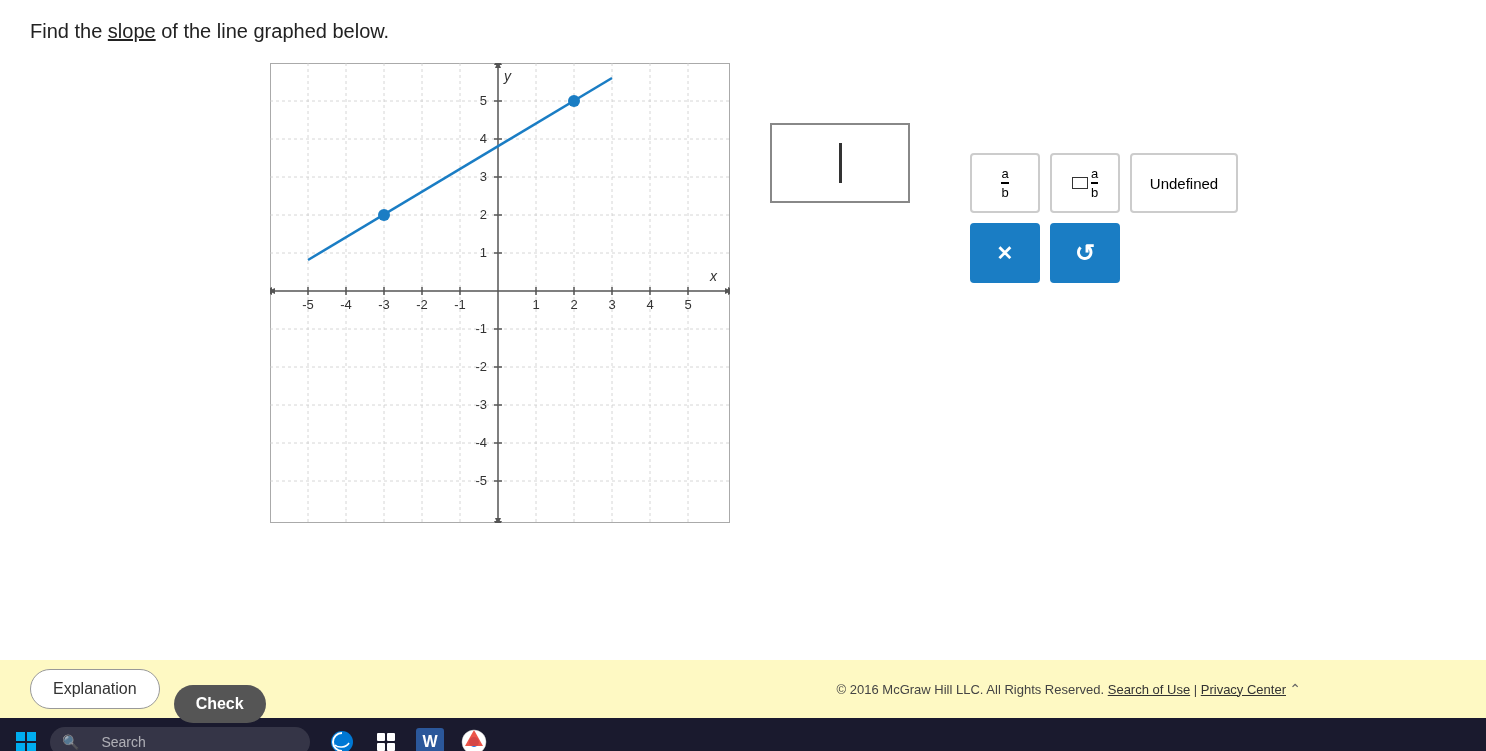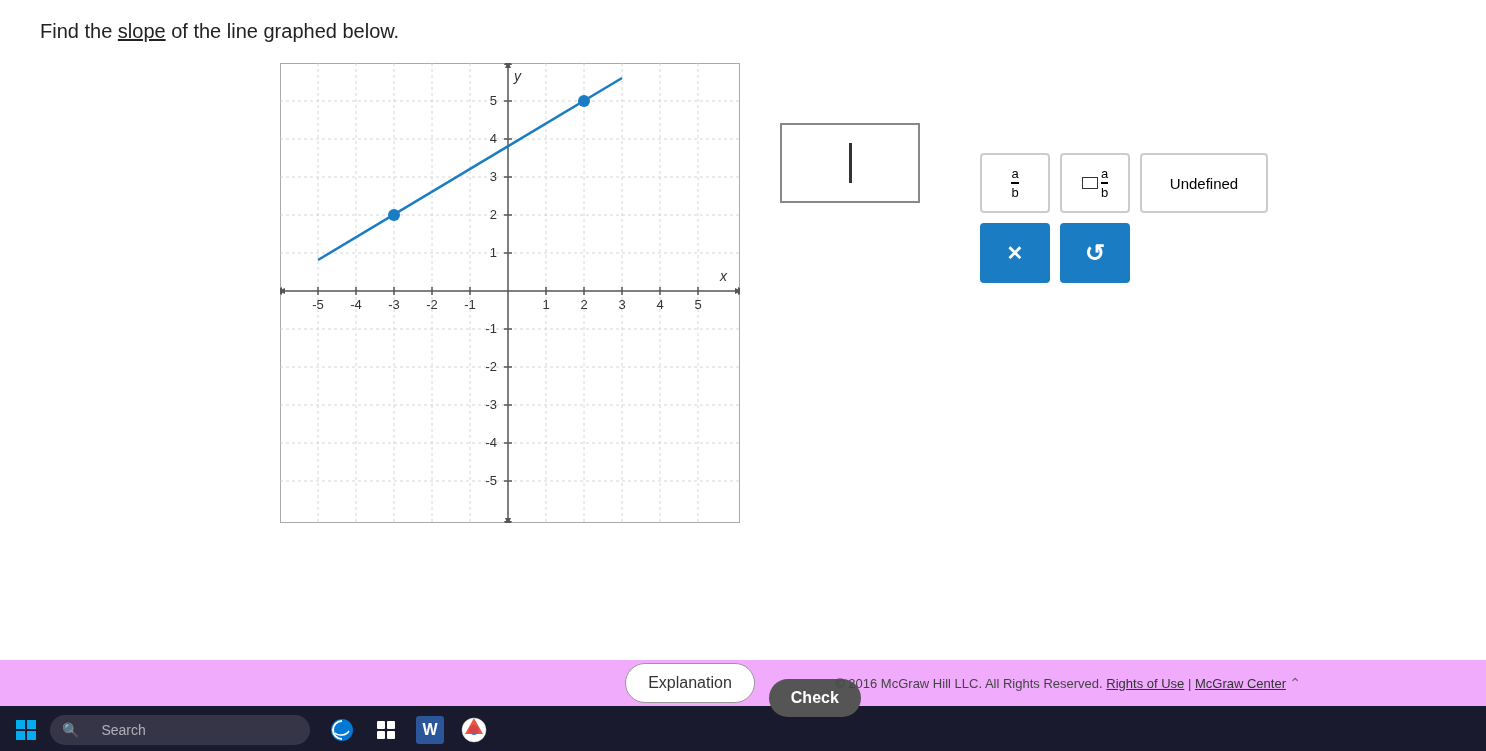--- a/index.html
+++ b/index.html
@@ -6,21 +6,21 @@
     body {
       font-family: Arial, sans-serif;
       background: #f0f0f0;
       width: 1486px;
       min-height: 751px;
       overflow-x: hidden;
     }
 
     .main-content {
       background: #ffffff;
-      padding: 20px 30px 10px 40px;
+      padding: 20px 30px 10px 30px;
       min-height: 660px;
       position: relative;
     }
 
     .question-header {
       font-size: 20px;
       margin-bottom: 20px;
       color: #222;
       font-weight: 400;
     }
@@ -87,41 +87,40 @@
       align-items: center;
       justify-content: center;
       border-radius: 4px;
     }
 
     .keypad-btn.fraction {
       font-size: 18px;
     }
 
     .keypad-btn.undefined-btn {
-      width: 128px;
+      width: 108px;
       font-size: 15px;
     }
 
     .keypad-btn.action-btn-blue {
       background: #1a7dc4;
       color: white;
       border-color: #1a7dc4;
       font-size: 22px;
       font-weight: bold;
     }
 
     
     .bottom-bar {
-      background: #f0abfc;
-      height: 46px;
+      background: #fef9c3;
+      height: 58px;
       display: flex;
       align-items: center;
       padding: 0 30px;
       position: relative;
-      justify-content: center;
     }
 
     .explanation-btn {
       background: white;
       border: 1px solid #999;
       border-radius: 20px;
       padding: 10px 22px;
       font-size: 16px;
       cursor: pointer;
       color: #333;
@@ -380,23 +379,23 @@
     </div>
   </div>
 </div>
 
 <div class="bottom-bar">
   <button class="explanation-btn">Explanation</button>
   <button class="check-btn">Check</button>
   <div class="footer-text">
     <span>© 2016 McGraw Hill LLC. All Rights Reserved.</span>
     <span> </span>
-    <span class="footer-link">Rights of Use</span>
+    <span class="footer-link">Search of Use</span>
     <span>|</span>
-    <span class="footer-link">McGraw Center</span>
+    <span class="footer-link">Privacy Center</span>
   </div>
   <span class="chevron-up">⌃</span>
 </div>
 
 <div class="taskbar">
 
   <div class="win-logo" style="color:white; font-size:22px;">
     <svg width="20" height="20" viewBox="0 0 20 20">
       <rect x="0" y="0" width="9" height="9" fill="#00adef"></rect>
       <rect x="11" y="0" width="9" height="9" fill="#00adef"></rect>

